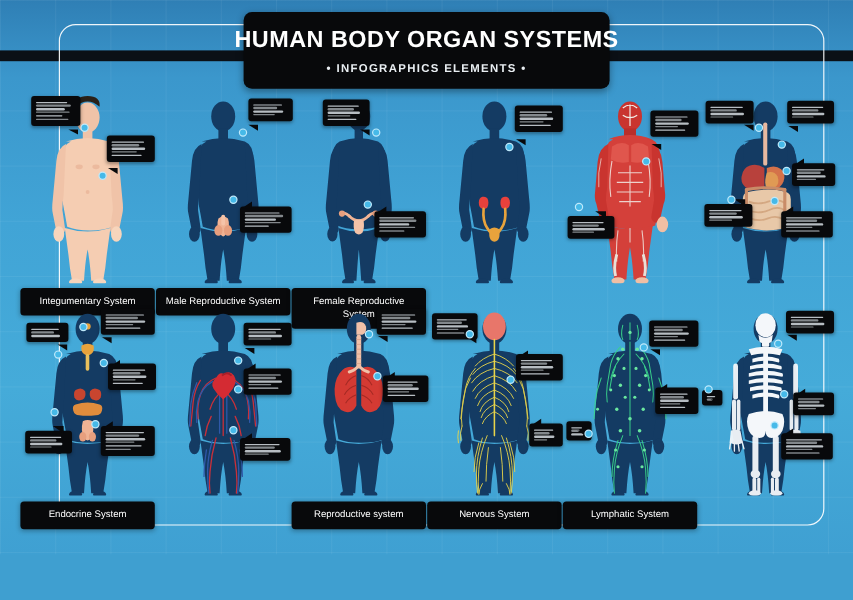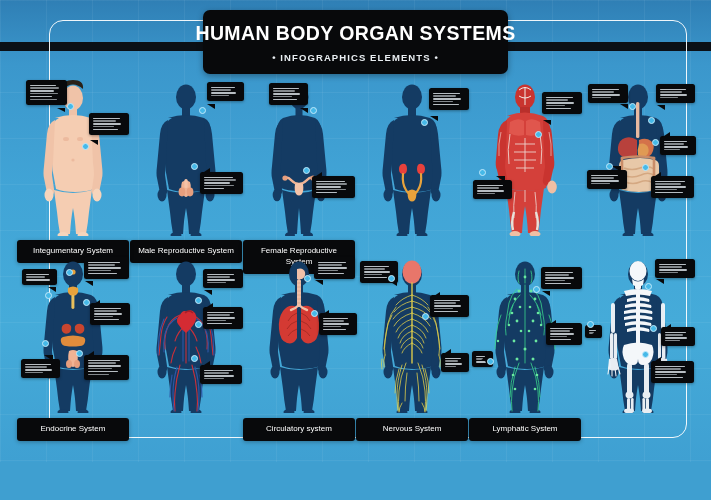--- a/index.html
+++ b/index.html
@@ -599,21 +599,21 @@
       <div class="callout" style="left:73px;top:58px;width:31px;">
         <span class="ln" style="width:25px"></span>
           <span class="ln" style="width:21px"></span>
         <span class="ln" style="width:26px"></span>
           <span class="ln" style="width:18px"></span>
         <span class="ln" style="width:23px"></span>
       </div>
       <div class="tail" style="left:74px;top:55px;border-width:0 0 6px 9px;border-color:transparent transparent #08090b transparent;"></div>
       <div class="dot" style="left:65px;top:55px;"></div>
 
-      <div class="plate">Circulatory system</div>
+      <div class="plate">Reproductive system</div>
     </div>
 
     <div class="panel" style="left:339px;">
       <div class="figwrap">
         <svg width="92" height="158" viewBox="0 0 92 158">
           <g fill="#143b63">
             <ellipse cx="46" cy="19" rx="10" ry="12.5"></ellipse>
             <rect x="42" y="29" width="8" height="9"></rect>
             <path d="M28 40 q18 -6 36 0 q7 3 7 14 l0 30 q0 8 -2 16 l-2 11 q-7 3 -19 3 q-12 0 -19 -3 l-2 -11 q-2 -8 -2 -16 l0 -30 q0 -11 7 -14z"></path>
             <path d="M28 42 q-7 3 -8 14 l-3 32 q-1 8 0 12 l3 15 q2 4 5 2 q3 -2 2 -6 l-2 -14 q0 -6 1 -12z"></path>

